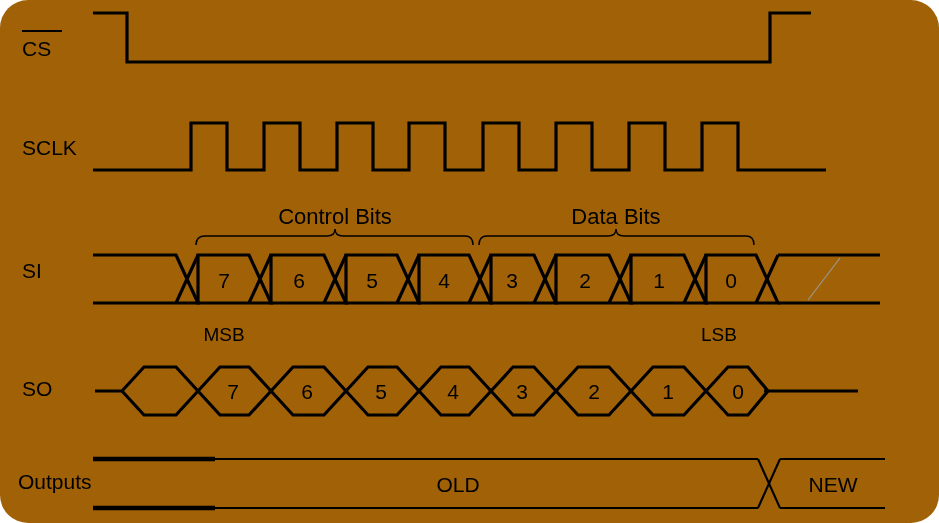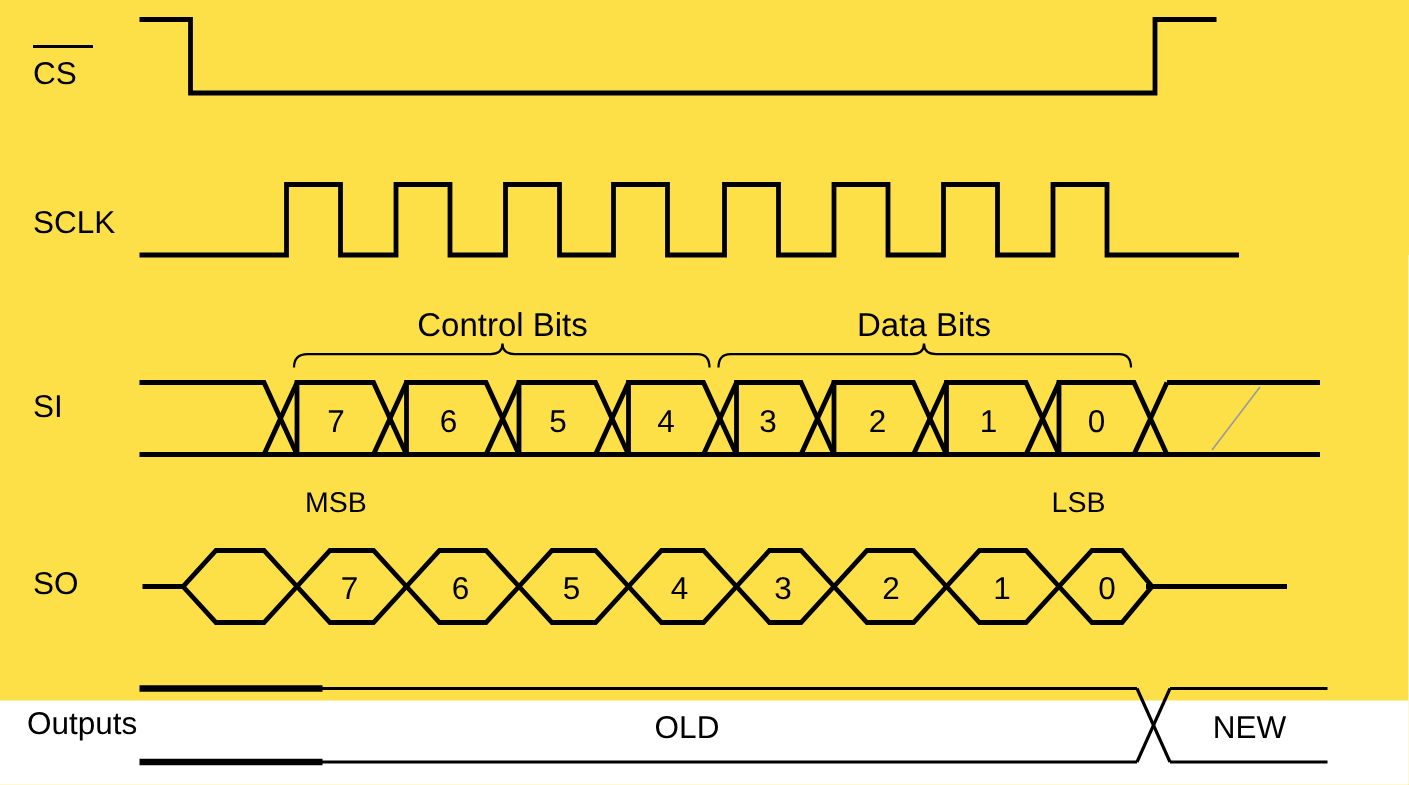--- a/index.html
+++ b/index.html
@@ -10,22 +10,23 @@
   }
   body {
     width: 939px;
     height: 523px;
     font-family: "Liberation Sans", sans-serif;
     overflow: hidden;
   }
   #diagram-root {
     position: relative;
     width: 939px;
-    height: 467px;
-    background: #fde047;
+    height: 523px;
+    background: #a16207;
+    border-radius: 28px;
   }
   svg.timing {
     display: block;
     width: 939px;
     height: 523px;
   }
   .sig-label {
     font-family: "Liberation Sans", sans-serif;
     font-size: 21px;
     fill: #000000;

